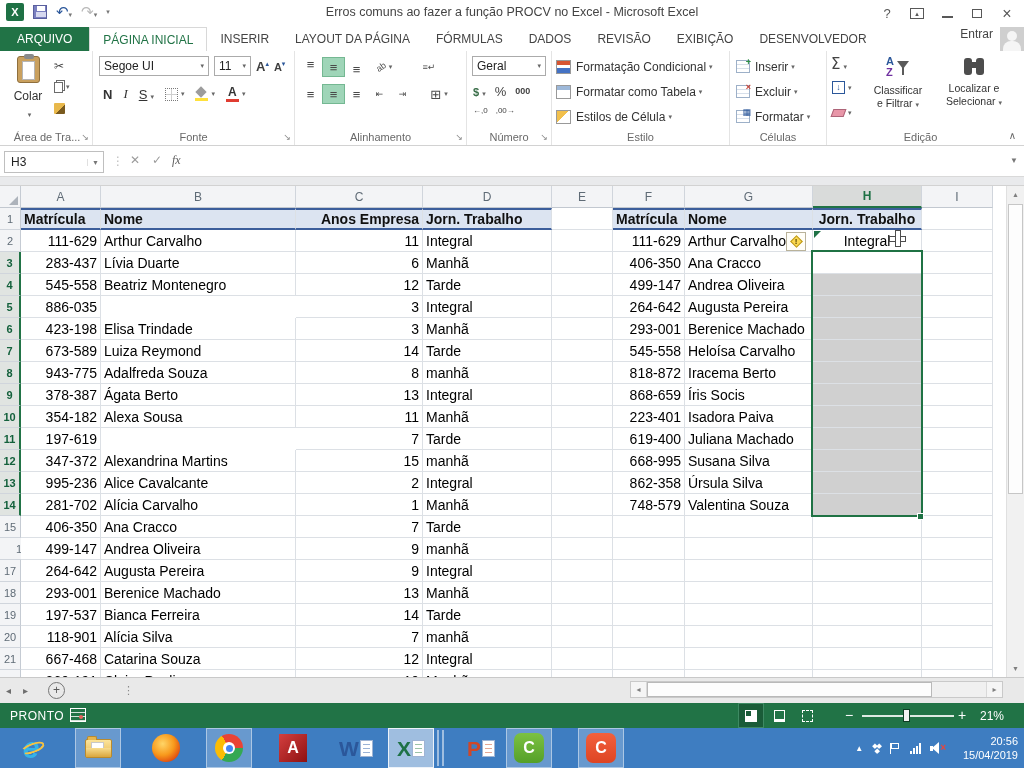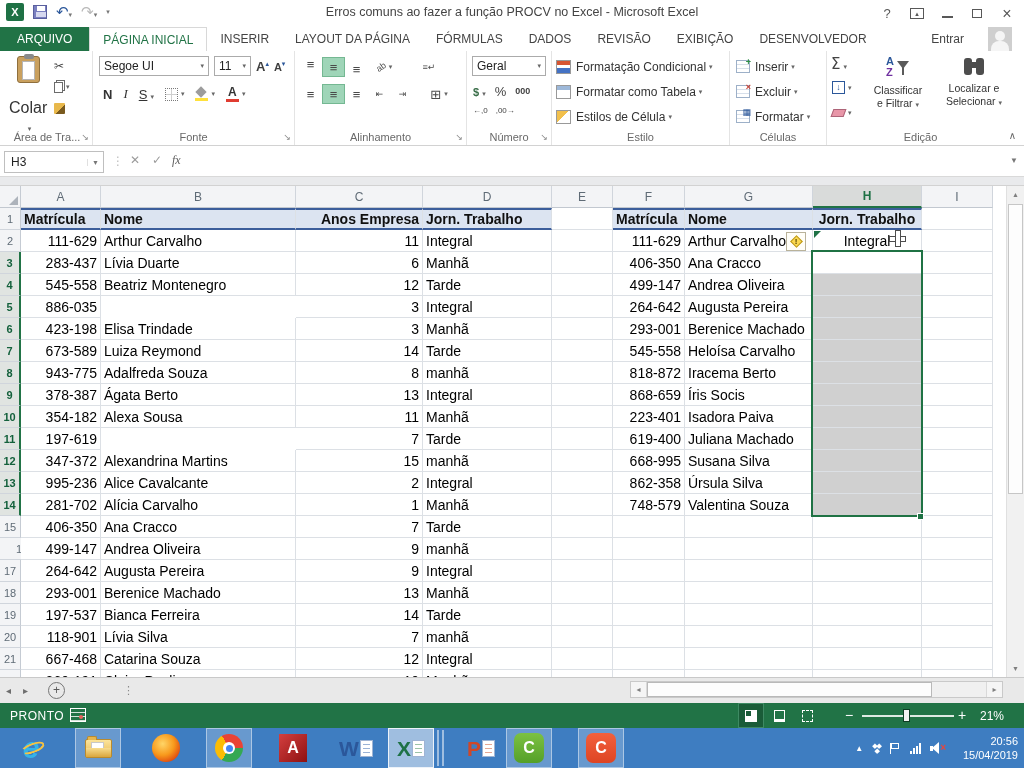--- a/index.html
+++ b/index.html
@@ -23,21 +23,21 @@
 .minbar{width:11px;height:2px;background:#585858;margin-top:6px}
 .restore{width:10px;height:9px;border:1px solid #585858;position:relative;background:#fff}
 .restore i{position:absolute;left:2px;top:-3px;width:10px;height:9px;border:1px solid #585858;z-index:-1}
 .closex{font-size:16px}
 
 
 #tabrow{position:absolute;top:27px;left:0;width:1024px;height:24px;background:#fff;display:flex;align-items:stretch}
 .file-tab{background:#217346;color:#fff;padding:0 17px;font-size:12px;display:flex;align-items:center}
 .rtab{padding:0 13px;font-size:12px;color:#444;display:flex;align-items:center}
 .rtab.active{color:#217346;background:#fff;border:1px solid #D8D8D8;border-bottom:1px solid #fff;margin-bottom:-1px}
-#signin{margin-left:auto;display:flex;align-items:center;gap:24px;padding-right:12px}
+#signin{margin-left:auto;display:flex;align-items:flex-start;gap:7px;padding-right:0}
 #signin .lbl{font-size:12px;color:#444}
 .avatar{width:24px;height:24px;background:#CFCFCF;position:relative;overflow:hidden}
 .avatar i{position:absolute;left:7px;top:4px;width:10px;height:10px;border-radius:50%;background:#F5F5F5}
 .avatar b{position:absolute;left:3px;top:14px;width:18px;height:12px;border-radius:8px 8px 0 0;background:#F5F5F5}
 
 
 #ribbon{position:absolute;top:51px;left:0;width:1024px;height:95px;background:#fff;border-bottom:1px solid #D2D2D2}
 .grp{position:absolute;top:0;height:94px;border-right:1px solid #E4E4E4}
 .grp-label{position:absolute;bottom:2px;left:0;right:0;text-align:center;font-size:11px;color:#696969;white-space:nowrap}
 .launcher{position:absolute;bottom:3px;right:3px;font-size:9px;line-height:9px;color:#8A8A8A}
@@ -45,21 +45,21 @@
 .rrow{position:absolute;left:4px;display:flex;align-items:center}
 .combo{height:20px;background:#fff;border:1px solid #ABABAB;font-size:12px;color:#222;display:flex;align-items:center;padding:0 4px;justify-content:space-between}
 .abtn{width:23px;height:20px;display:flex;align-items:center;justify-content:center;color:#4A4A4A;font-size:13px}
 .abtn.on{background:#9FD5B8;box-shadow:inset 0 0 0 1px #74B892}
 .mini{height:18px;display:flex;align-items:center}
 
 .paste-btn{position:absolute;left:7px;top:5px;width:38px;text-align:center}
 .clipico{display:inline-block;width:23px;height:27px;background:#C9A05E;border:1px solid #8F6F3C;border-radius:3px;position:relative}
 .clipico i{position:absolute;left:4px;top:4px;width:13px;height:19px;background:#fff;border:1px solid #B5B5B5}
 .clipico b{position:absolute;left:6px;top:-3px;width:10px;height:5px;background:#8A8A8A;border-radius:2px}
-.paste-lbl{display:block;font-size:16px;color:#333;margin-top:12px}
+.paste-lbl{display:block;font-size:12px;color:#333;margin-top:2px}
 .clip-mini{position:absolute;left:52px;top:6px;display:flex;flex-direction:column;gap:3px}
 .ico-sc{font-size:12px;color:#444}
 .ico-copy{width:9px;height:11px;border:1px solid #6B6B6B;background:#fff;position:relative;box-shadow:2px -2px 0 -1px #fff,2px -2px 0 0 #6B6B6B}
 .ico-brush{width:11px;height:11px;position:relative;background:linear-gradient(135deg,#E8B84B 55%,#7A5A1E 56%);border-radius:1px}
 
 .fx-a{font-size:13px;font-weight:bold;color:#3F3F3F;position:relative}
 .fx-a sup{font-size:7px;color:#2B579A}
 .bld{font-weight:bold;font-size:13px;color:#333}
 .itl{font-style:italic;font-family:"Liberation Serif",serif;font-size:13px;color:#333}
 .und{text-decoration:underline;font-size:13px;color:#333}
@@ -694,21 +694,21 @@
       <div class="cell" style="left: 101px; top: 418px; width: 195px; height: 22px;">Bianca Ferreira</div>
       <div class="cell r" style="left: 296px; top: 418px; width: 127px; height: 22px;">14</div>
       <div class="cell" style="left: 423px; top: 418px; width: 129px; height: 22px;">Tarde</div>
       <div class="cell" style="left: 552px; top: 418px; width: 61px; height: 22px;"></div>
       <div class="cell" style="left: 613px; top: 418px; width: 72px; height: 22px;"></div>
       <div class="cell" style="left: 685px; top: 418px; width: 128px; height: 22px;"></div>
       <div class="cell" style="left: 813px; top: 418px; width: 109px; height: 22px;"></div>
       <div class="cell" style="left: 922px; top: 418px; width: 71px; height: 22px;"></div>
       <div class="rowhdr" style="left: 0px; top: 440px; width: 21px; height: 22px;">20</div>
       <div class="cell r" style="left: 21px; top: 440px; width: 80px; height: 22px;">118-901</div>
-      <div class="cell" style="left: 101px; top: 440px; width: 195px; height: 22px;">Lívia Silva</div>
+      <div class="cell" style="left: 101px; top: 440px; width: 195px; height: 22px;">Alícia Silva</div>
       <div class="cell r" style="left: 296px; top: 440px; width: 127px; height: 22px;">7</div>
       <div class="cell" style="left: 423px; top: 440px; width: 129px; height: 22px;">manhã</div>
       <div class="cell" style="left: 552px; top: 440px; width: 61px; height: 22px;"></div>
       <div class="cell" style="left: 613px; top: 440px; width: 72px; height: 22px;"></div>
       <div class="cell" style="left: 685px; top: 440px; width: 128px; height: 22px;"></div>
       <div class="cell" style="left: 813px; top: 440px; width: 109px; height: 22px;"></div>
       <div class="cell" style="left: 922px; top: 440px; width: 71px; height: 22px;"></div>
       <div class="rowhdr" style="left: 0px; top: 462px; width: 21px; height: 22px;">21</div>
       <div class="cell r" style="left: 21px; top: 462px; width: 80px; height: 22px;">667-468</div>
       <div class="cell" style="left: 101px; top: 462px; width: 195px; height: 22px;">Catarina Souza</div>

